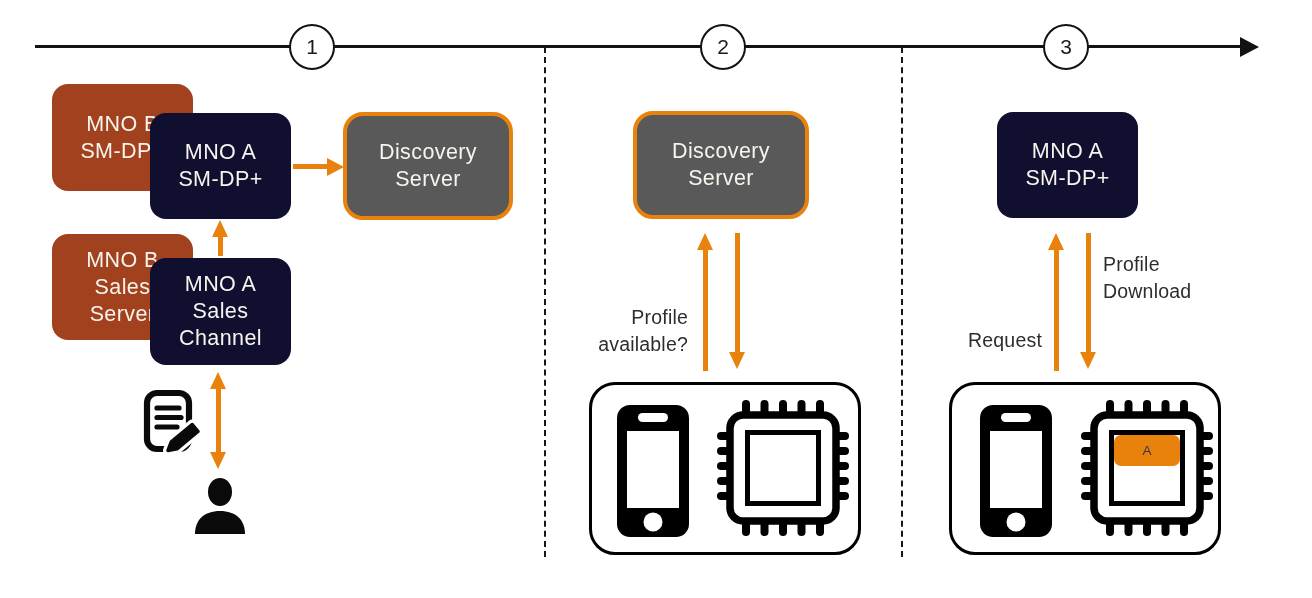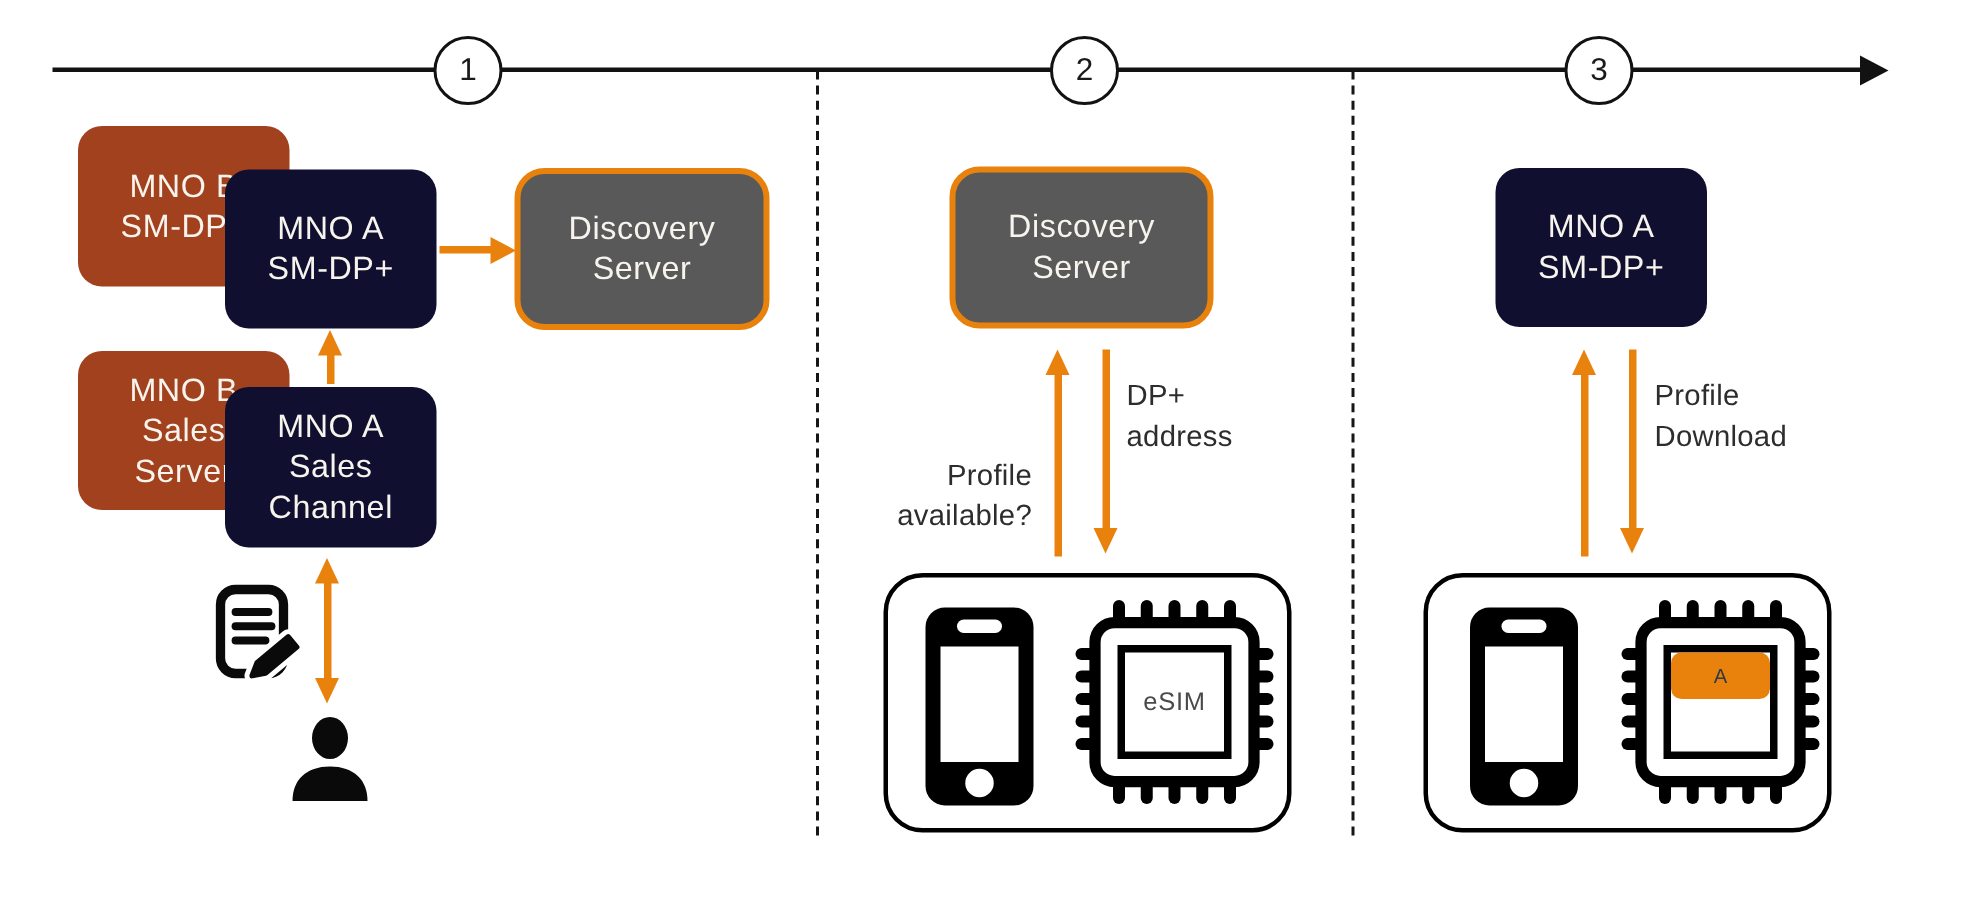--- a/index.html
+++ b/index.html
@@ -109,22 +109,20 @@
 Server</span></div>
 
   <div class="head up" style="left:696.5px;top:233px;"></div>
   <div class="tail" style="left:703px;top:247px;width:4.5px;height:124px;"></div>
 
   <div class="tail" style="left:735px;top:233px;width:4.5px;height:120px;"></div>
   <div class="head down" style="left:728.5px;top:352px;"></div>
 
   <div class="flow-label right" style="left:530px;top:304px;width:158px;">Profile
 available?</div>
-  <div class="flow-label" style="left:751px;top:251px;">DP+
-address</div>
 
   <div class="device" style="left:589px;top:382px;">
     <svg class="phone" style="left:24px;top:19px;" width="74" height="134" viewBox="0 0 74 134">
       <rect x="1" y="1" width="72" height="132" rx="13" fill="#000"></rect>
       <rect x="11" y="27" width="52" height="77" fill="#fff"></rect>
       <rect x="22" y="9" width="30" height="9" rx="4.5" fill="#fff"></rect>
       <circle cx="37" cy="118" r="9.5" fill="#fff"></circle>
     </svg>
     <div class="chip" style="left:124px;top:14px;">
       <svg width="134" height="138" viewBox="0 0 134 138">
@@ -146,33 +144,33 @@
             <line x1="5" y1="97" x2="14" y2="97"></line>
           <line x1="120" y1="37" x2="129" y2="37"></line>
             <line x1="120" y1="52" x2="129" y2="52"></line>
             <line x1="120" y1="67" x2="129" y2="67"></line>
             <line x1="120" y1="82" x2="129" y2="82"></line>
             <line x1="120" y1="97" x2="129" y2="97"></line>
         </g>
         <rect x="14" y="16" width="106" height="106" rx="13" fill="#fff" stroke="#000" stroke-width="7.5"></rect>
         <rect x="31.5" y="33.5" width="71" height="71" fill="#fff" stroke="#000" stroke-width="5"></rect>
       </svg>
-      <div class="chip-label">eSIM</div>
     </div>
   </div>
 
   <div class="box navy" style="left:997px;top:112px;width:141px;height:106px;"><span>MNO A
 SM-DP+</span></div>
 
   <div class="head up" style="left:1047.5px;top:233px;"></div>
   <div class="tail" style="left:1054px;top:247px;width:4.5px;height:124px;"></div>
 
   <div class="tail" style="left:1086px;top:233px;width:4.5px;height:120px;"></div>
   <div class="head down" style="left:1079.5px;top:352px;"></div>
 
+  <div class="flow-label right" style="left:884px;top:327px;width:158px;">Request</div>
   <div class="flow-label" style="left:1103px;top:251px;">Profile
 Download</div>
 
   <div class="device" style="left:949px;top:382px;">
     <svg class="phone" style="left:27px;top:19px;" width="74" height="134" viewBox="0 0 74 134">
       <rect x="1" y="1" width="72" height="132" rx="13" fill="#000"></rect>
       <rect x="11" y="27" width="52" height="77" fill="#fff"></rect>
       <rect x="22" y="9" width="30" height="9" rx="4.5" fill="#fff"></rect>
       <circle cx="37" cy="118" r="9.5" fill="#fff"></circle>
     </svg>

